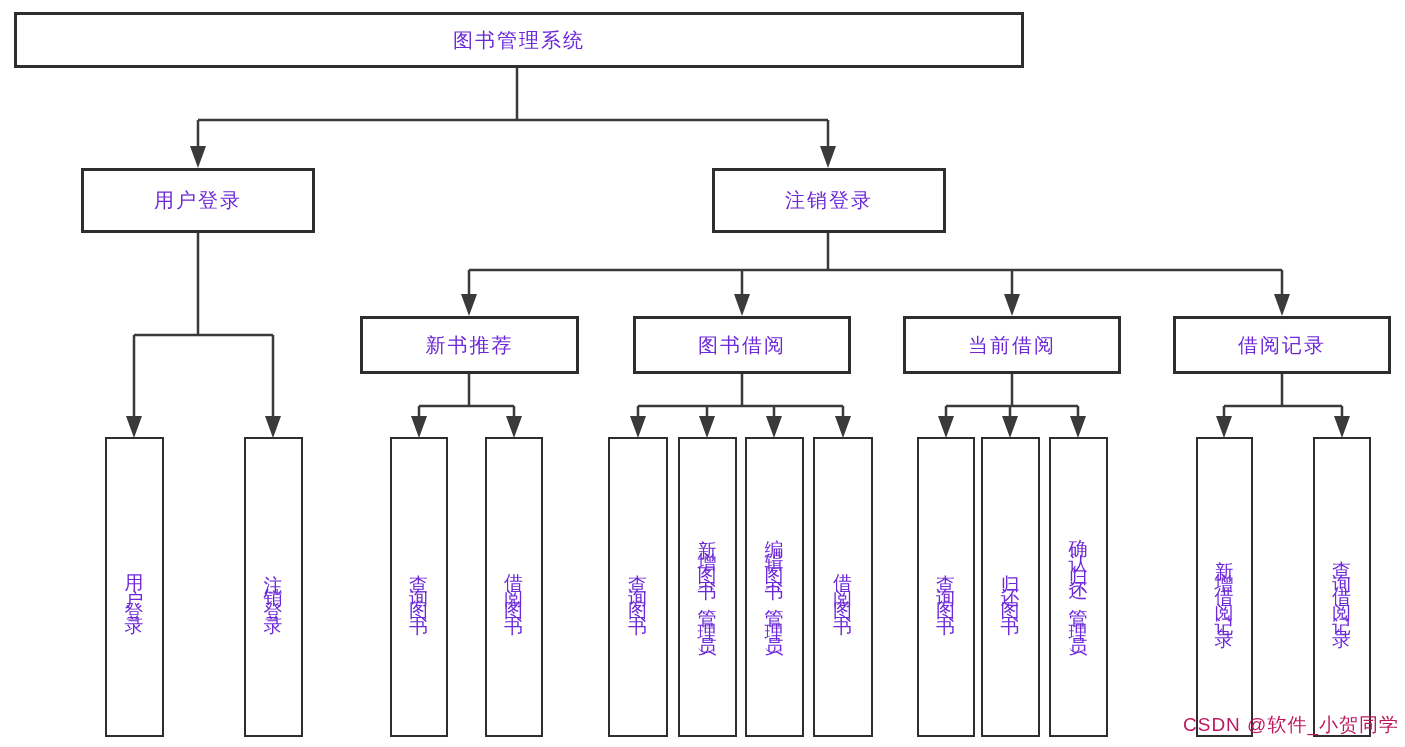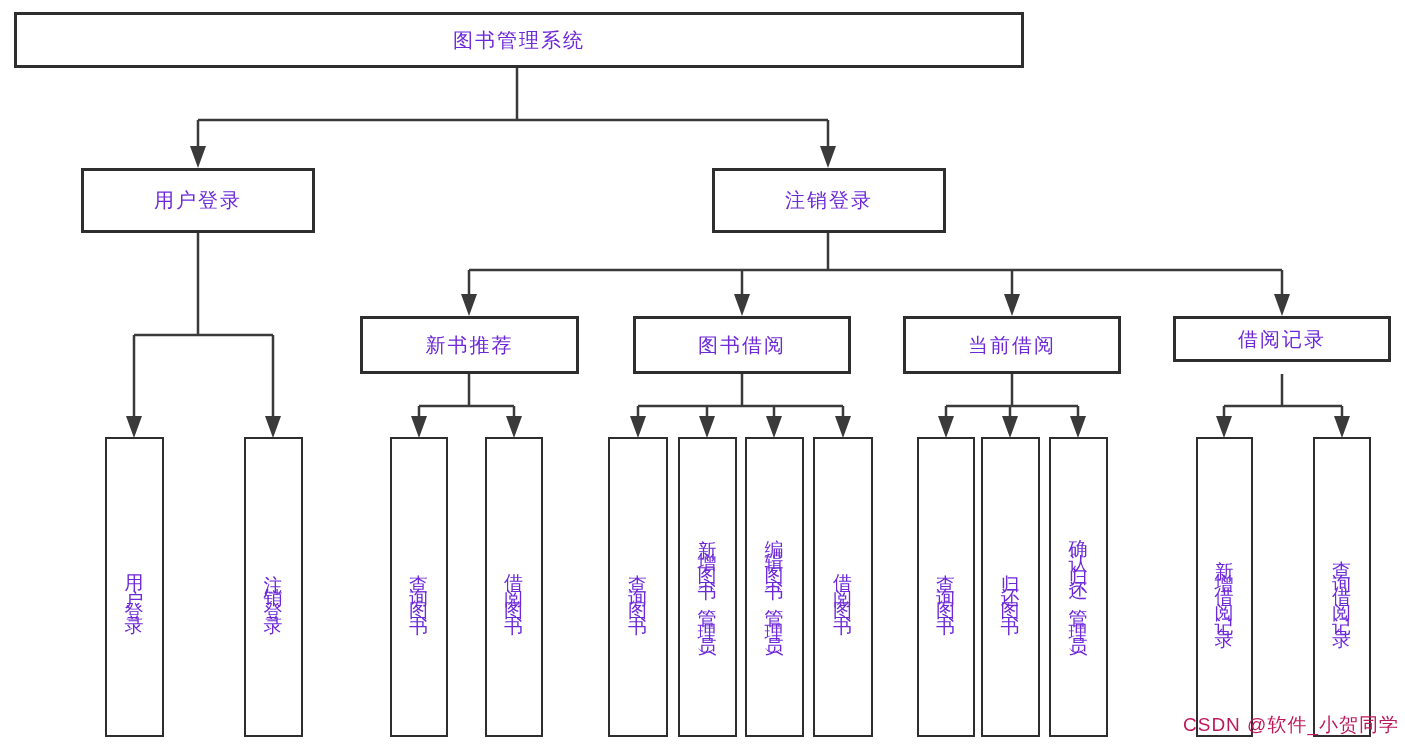--- a/index.html
+++ b/index.html
@@ -124,21 +124,21 @@
   <div class="node hnode" style="left:81px; top:168px; width:234px; height:65px;">用户登录</div>
 
   <div class="node hnode" style="left:712px; top:168px; width:234px; height:65px;">注销登录</div>
 
   <div class="node hnode" style="left:360px; top:316px; width:219px; height:58px;">新书推荐</div>
 
   <div class="node hnode" style="left:633px; top:316px; width:218px; height:58px;">图书借阅</div>
 
   <div class="node hnode" style="left:903px; top:316px; width:218px; height:58px;">当前借阅</div>
 
-  <div class="node hnode" style="left:1173px; top:316px; width:218px; height:46px;">借阅记录</div>
+  <div class="node hnode" style="left:1173px; top:316px; width:218px; height:58px;">借阅记录</div>
 
   <div class="node vnode" style="left:105px; top:437px; width:59px; height:300px;">
     <span class="vtext">用户登录</span>
   </div>
   <div class="node vnode" style="left:244px; top:437px; width:59px; height:300px;">
     <span class="vtext">注销登录</span>
   </div>
 
   <div class="node vnode" style="left:390px; top:437px; width:58px; height:300px;">
     <span class="vtext">查询图书</span>

